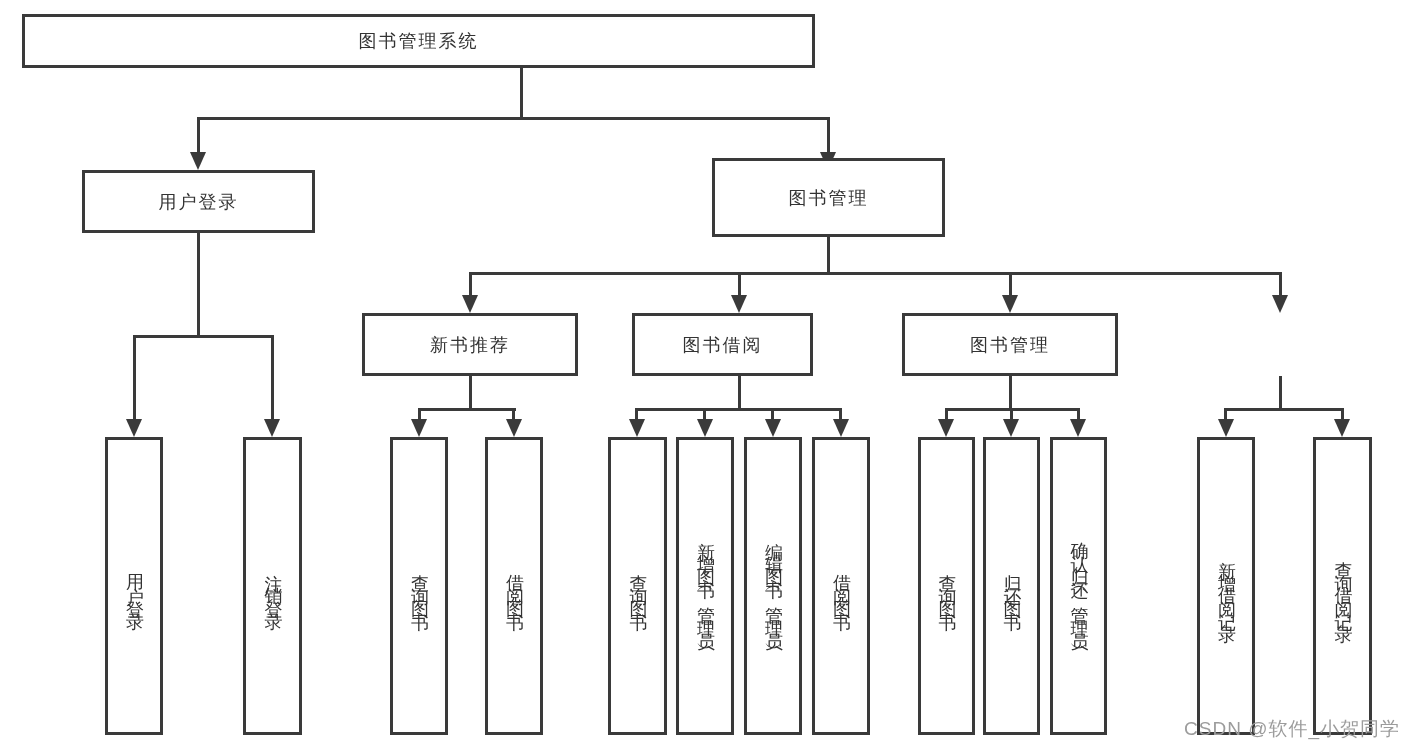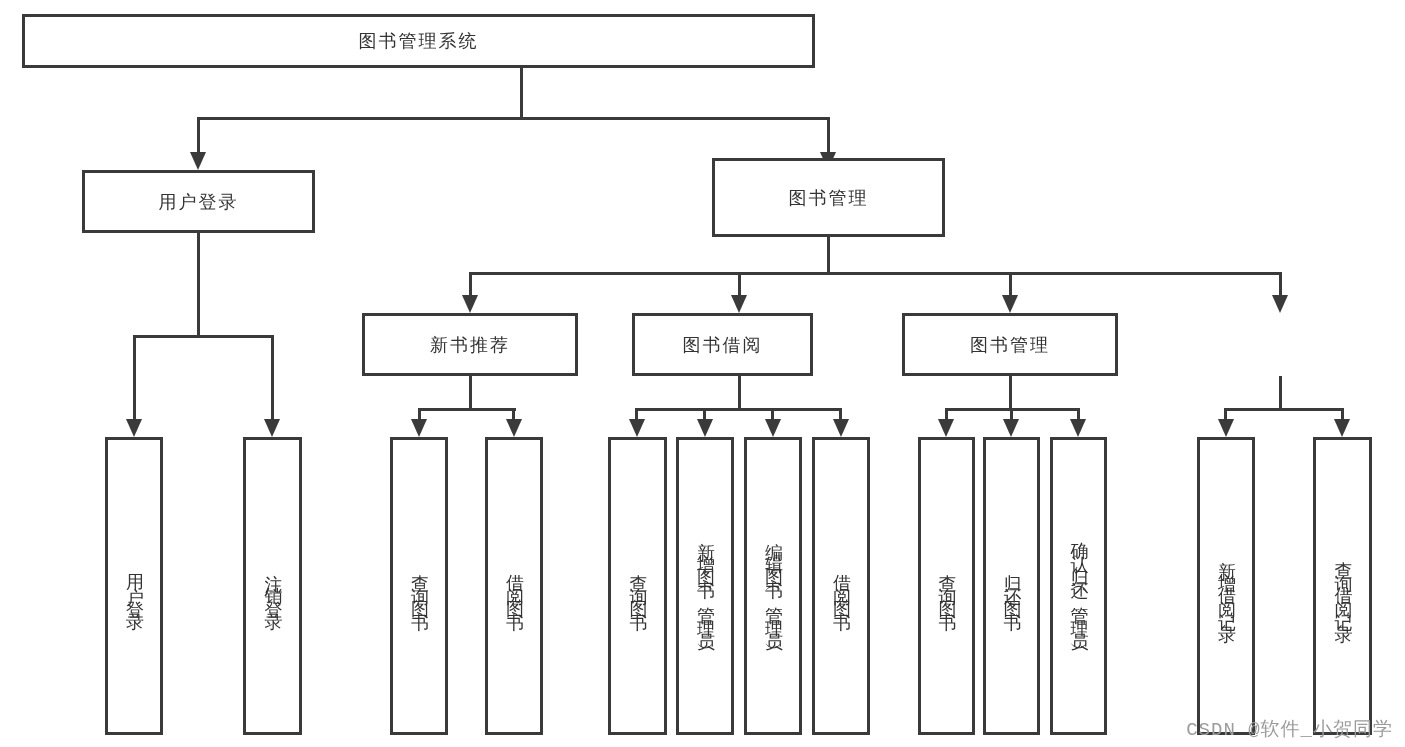--- a/index.html
+++ b/index.html
@@ -39,22 +39,22 @@
   }
   .vl{position:absolute;width:3px;background:var(--line);}
   .hl{position:absolute;height:3px;background:var(--line);}
   .ar{
     position:absolute;width:0;height:0;
     border-left:8px solid transparent;
     border-right:8px solid transparent;
     border-top:18px solid var(--line);
   }
   .watermark{
-    position:absolute;right:12px;bottom:5px;
-    color:var(--wm);font-size:19px;letter-spacing:1px;font-family:Liberation Mono, monospace;
+    position:absolute;right:5px;bottom:5px;
+    color:var(--wm);font-size:19px;letter-spacing:1px;
   }
 </style>
 </head>
 <body>
 
 <div class="canvas">
 
   <div class="vl" style="left:520px;top:68px;height:49px"></div>
   <div class="hl" style="left:197px;top:117px;width:633px"></div>
   <div class="vl" style="left:197px;top:117px;height:38px"></div>

